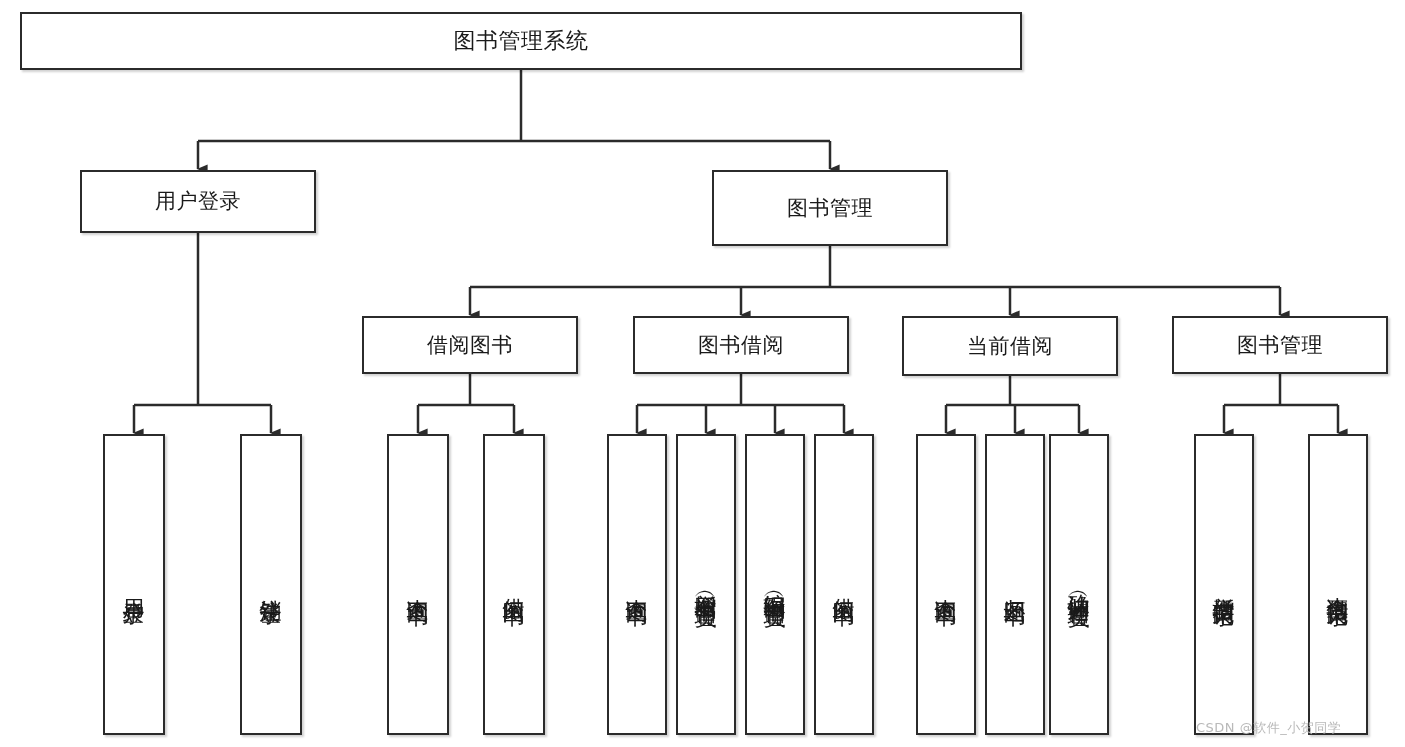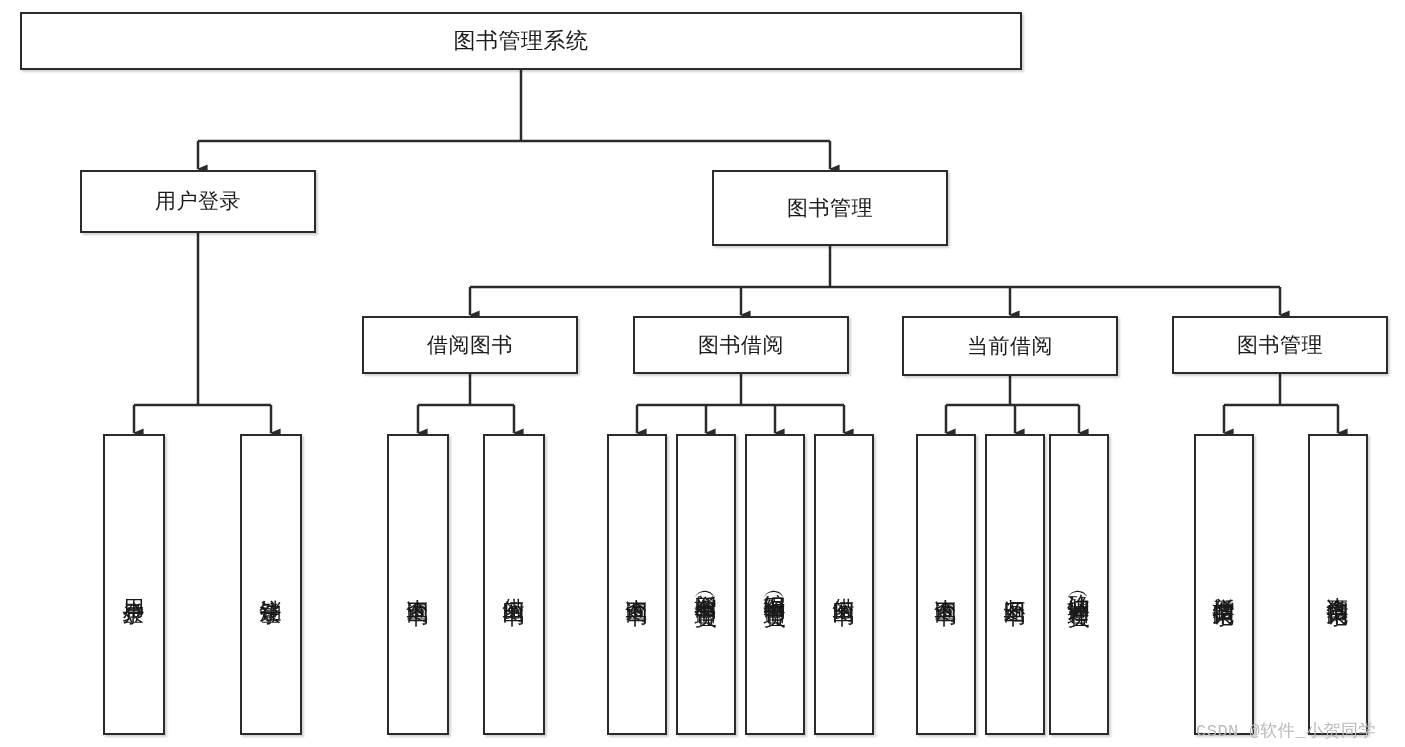--- a/index.html
+++ b/index.html
@@ -55,26 +55,25 @@
   .node.vertical .node-label {
     font-size: 22px;
     writing-mode: vertical-rl;
     text-orientation: upright;
     line-height: 1.05;
     letter-spacing: 2px;
     white-space: nowrap;
   }
   .watermark {
     position: absolute;
-    font-size: 17px;
+    font-size: 13px;
     color: #b9b9b9;
     letter-spacing: 0.5px;
     user-select: none;
     white-space: nowrap;
-    font-family: Liberation Mono, monospace;
   }
 </style>
 </head>
 <body>
 
 <div id="diagram-root">
   <svg id="connectors" viewBox="0 0 1405 747">
     <defs>
       <marker id="arrowhead" markerWidth="10" markerHeight="11" refX="4.6" refY="9.6" orient="auto" markerUnits="userSpaceOnUse">
         <path d="M0,0 L9.2,0 L4.6,10.6 Z" fill="#2b2b2b"></path>

